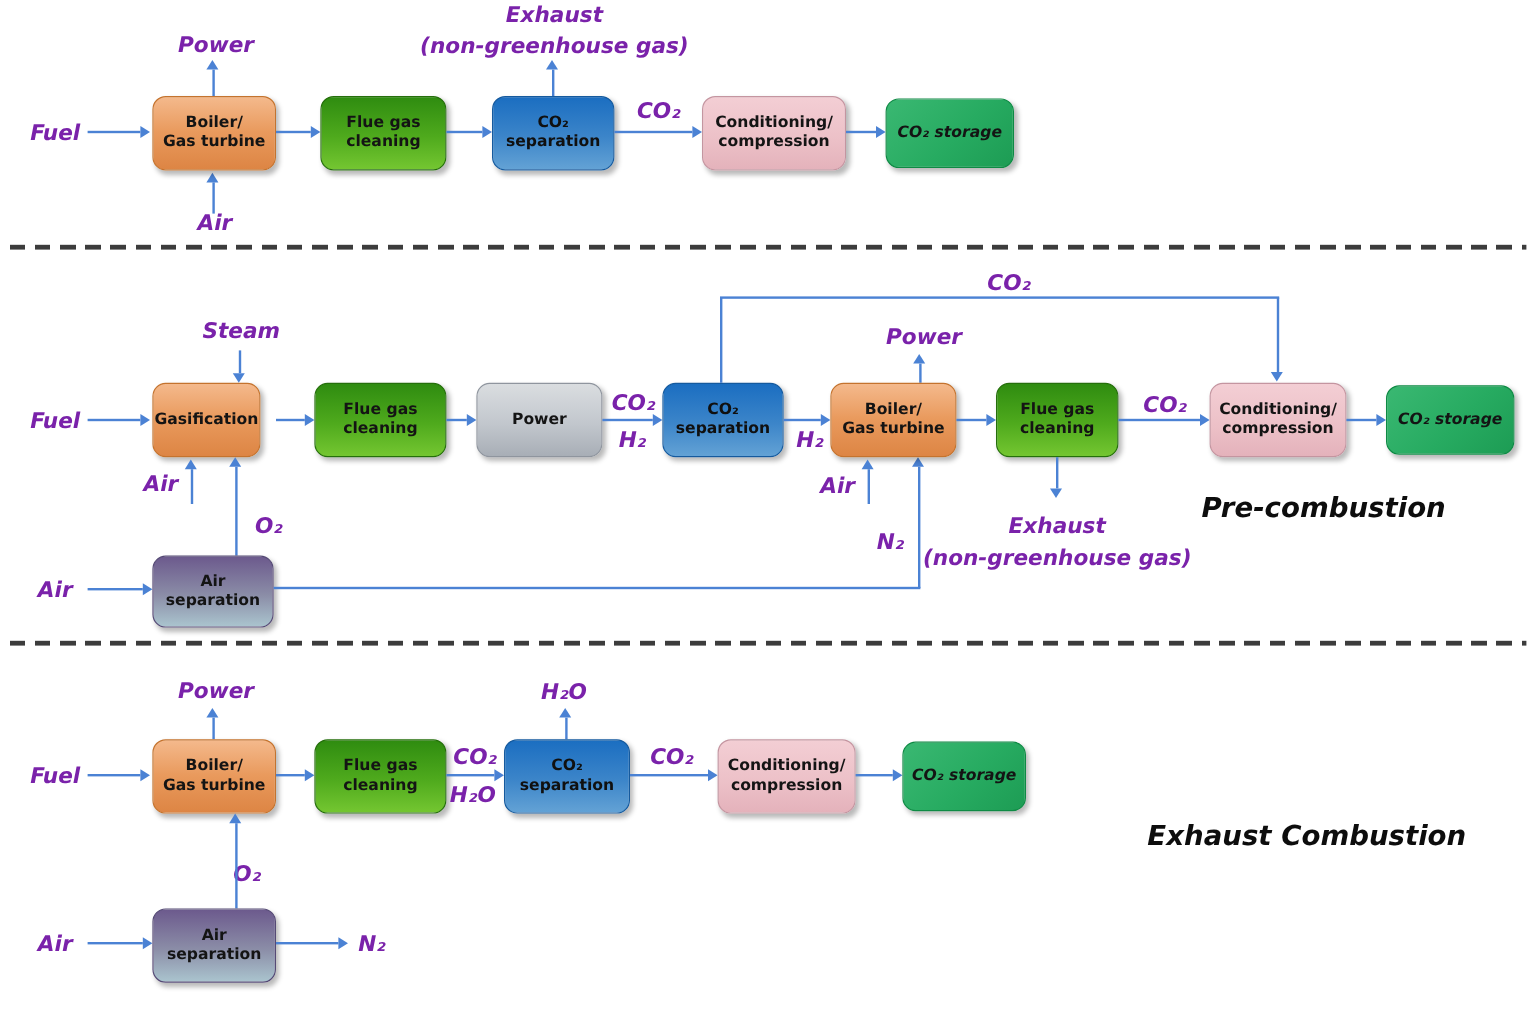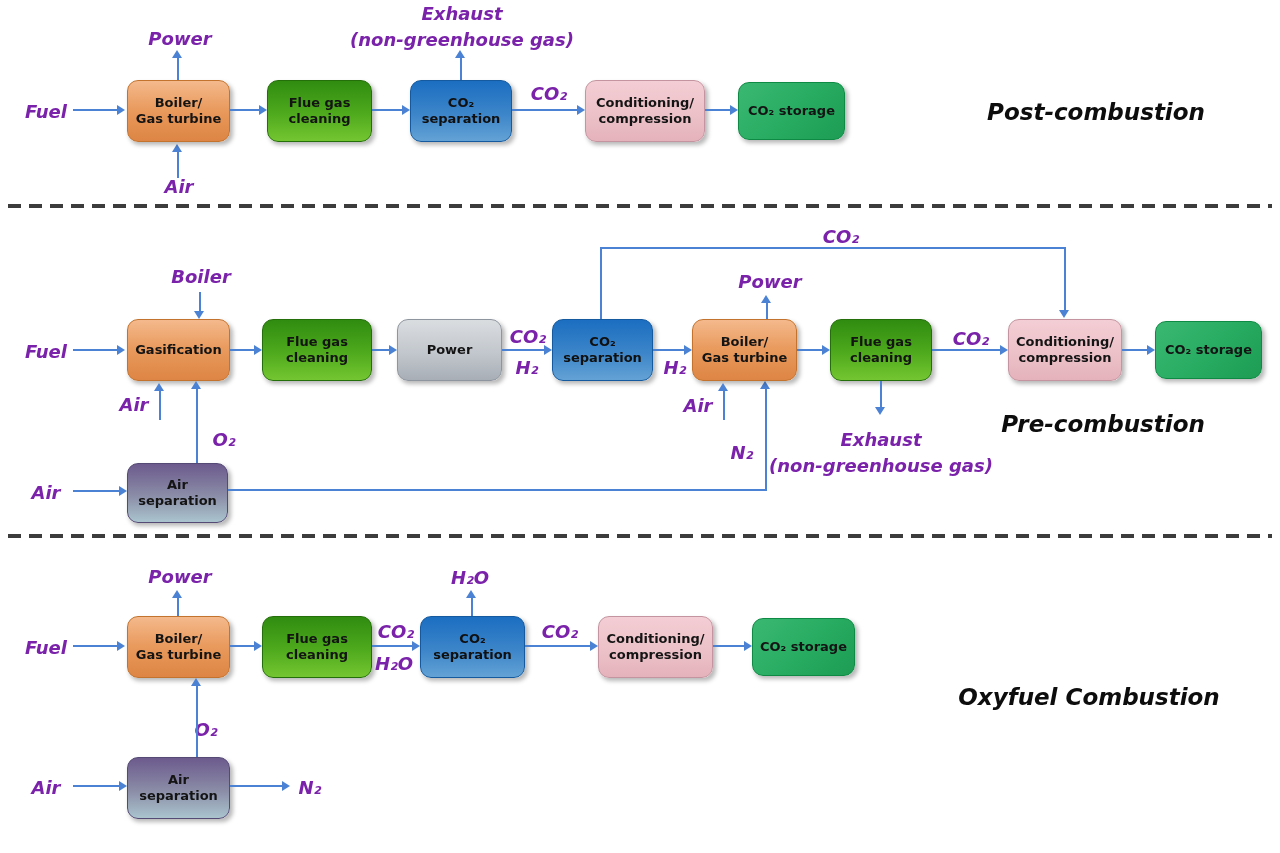--- a/index.html
+++ b/index.html
@@ -12,21 +12,21 @@
     position:absolute;border-radius:11px;display:flex;flex-direction:column;
     align-items:center;justify-content:center;text-align:center;
     font-weight:bold;font-size:13px;line-height:1.22;color:#141414;
     border:1px solid rgba(0,0,0,.28);box-shadow:2.5px 3px 4px rgba(0,0,0,.28);
     box-sizing:border-box;padding:2px 4px;
   }
   .orange{background:linear-gradient(180deg,#f4b98c 0%,#e99a5d 48%,#dd8544 100%);border-color:#c4732e;}
   .green{background:linear-gradient(180deg,#2f8c10 0%,#4faa1d 55%,#74c631 100%);border-color:#256f0b;}
   .blue{background:linear-gradient(180deg,#1b6ec1 0%,#3c85c9 55%,#63a2d5 100%);border-color:#155a9e;color:#101010;}
   .pink{background:linear-gradient(180deg,#f3ced4 0%,#ecc0c7 60%,#e4b2bb 100%);border-color:#c495a0;}
-  .storage{background:linear-gradient(135deg,#3ab872 0%,#27ab61 55%,#1d9c54 100%);border-color:#0e8a44;}
+  .storage{background:linear-gradient(135deg,#3ab872 0%,#27ab61 55%,#1d9c54 100%);border-color:#0e8a44;font-style:italic;}
   .purple{background:linear-gradient(180deg,#6c5a8d 0%,#8b8da7 55%,#aac4ce 100%);border-color:#554a75;}
   .gray{background:linear-gradient(180deg,#dadde0 0%,#c2c7cd 55%,#a8aeb6 100%);border-color:#8f959e;}
   
   .hl{position:absolute;height:2px;background:#4b82d4;}
   .vl{position:absolute;width:2px;background:#4b82d4;}
   .ah{position:absolute;width:0;height:0;}
   .ah.r{border-top:5px solid transparent;border-bottom:5px solid transparent;border-left:8px solid #4b82d4;}
   .ah.u{border-left:5px solid transparent;border-right:5px solid transparent;border-bottom:8px solid #4b82d4;}
   .ah.d{border-left:5px solid transparent;border-right:5px solid transparent;border-top:8px solid #4b82d4;}
   
@@ -97,33 +97,32 @@
     <span>compression</span>
   </div>
 
   <div class="hl" style="left:705px;top:109px;width:25px"></div>
   <div class="ah r" style="left:730px;top:105px"></div>
 
   <div class="box storage" style="left:738px;top:82px;width:107px;height:58px">
     <span>CO₂ storage</span>
   </div>
 
-  <span class="stitle" style="left:1096px;top:112px">Post-combustion</span>
 
   <div class="divider" style="top:204px"></div>
 
-  <span class="flow" style="left:201px;top:276px">Boiler</span>
+  <span class="flow" style="left:201px;top:276px">Steam</span>
   <div class="vl" style="left:199px;top:292px;height:19px"></div>
   <div class="ah d" style="left:194px;top:311px"></div>
 
   <span class="flow" style="left:46px;top:351px">Fuel</span>
   <div class="hl" style="left:73px;top:349px;width:44px"></div>
   <div class="ah r" style="left:117px;top:345px"></div>
 
-  <div class="box orange" style="left:127px;top:319px;width:103px;height:62px">
+  <div class="box orange" style="left:127px;top:319px;width:90px;height:62px">
     <span>Gasification</span>
   </div>
 
   <span class="flow" style="left:134px;top:404px">Air</span>
   <div class="vl" style="left:159px;top:391px;height:29px"></div>
   <div class="ah u" style="left:154px;top:383px"></div>
 
   <span class="flow" style="left:224px;top:439px">O₂</span>
   <div class="vl" style="left:196px;top:389px;height:74px"></div>
   <div class="ah u" style="left:191px;top:381px"></div>
@@ -284,15 +283,15 @@
     <span>compression</span>
   </div>
 
   <div class="hl" style="left:713px;top:645px;width:31px"></div>
   <div class="ah r" style="left:744px;top:641px"></div>
 
   <div class="box storage" style="left:752px;top:618px;width:103px;height:58px">
     <span>CO₂ storage</span>
   </div>
 
-  <span class="stitle" style="left:1089px;top:697px">Oxyfuel Combustion</span>
+  <span class="stitle" style="left:1089px;top:697px">Exhaust Combustion</span>
 
 </div>
 
 </body></html>

